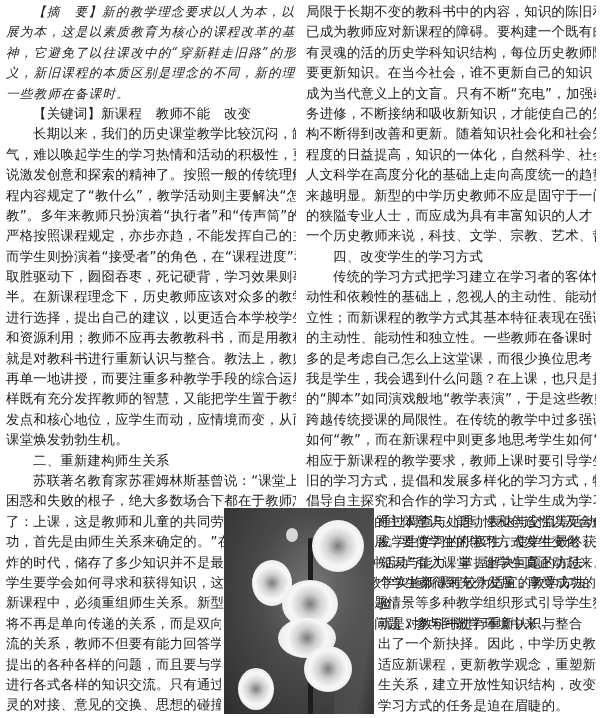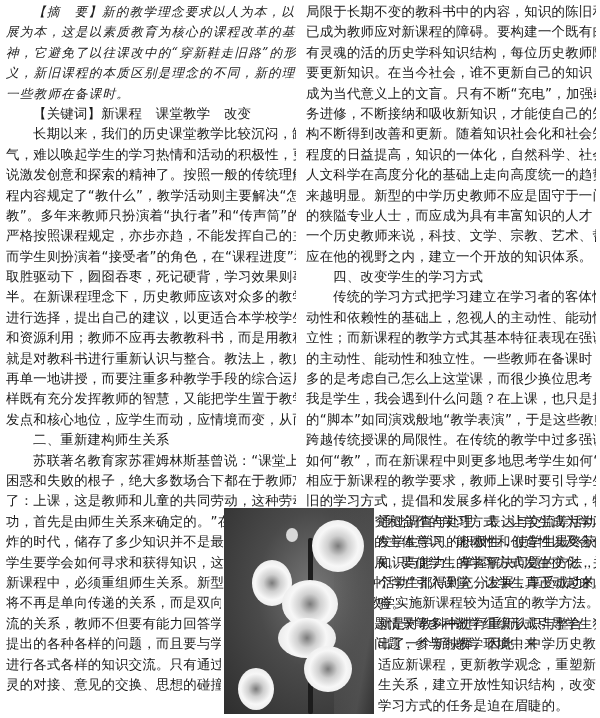--- a/index.html
+++ b/index.html
@@ -30,37 +30,38 @@
 </style>
 </head>
 <body>
 
 <div class="col col-left">
   <div class="line abstract indent">【摘　要】新的教学理念要求以人为本，以学生的发</div>
   <div class="line abstract">展为本，这是以素质教育为核心的课程改革的基本精</div>
   <div class="line abstract">神，它避免了以往课改中的“穿新鞋走旧路”的形式主</div>
   <div class="line abstract">义，新旧课程的本质区别是理念的不同，新的理念必然</div>
   <div class="line abstract">一些教师在备课时。</div>
-  <div class="line indent">【关键词】新课程　课堂教学　改变</div>
+  <div class="line indent">【关键词】新课程　教师不能　改变</div>
 
   <div class="line indent">长期以来，我们的历史课堂教学比较沉闷，缺乏生</div>
   <div class="line">气，难以唤起学生的学习热情和活动的积极性，更不用</div>
   <div class="line">说激发创意和探索的精神了。按照一般的传统理解，课</div>
   <div class="line">程内容规定了“教什么”，教学活动则主要解决“怎样</div>
   <div class="line">教”。多年来教师只扮演着“执行者”和“传声筒”的角色，</div>
   <div class="line">严格按照课程规定，亦步亦趋，不能发挥自己的主动性；</div>
   <div class="line">而学生则扮演着“接受者”的角色，在“课程进度”和应试</div>
   <div class="line">取胜驱动下，囫囵吞枣，死记硬背，学习效果则事倍功</div>
   <div class="line">半。在新课程理念下，历史教师应该对众多的教学材料</div>
   <div class="line">进行选择，提出自己的建议，以更适合本学校学生学习</div>
   <div class="line">和资源利用；教师不应再去教教科书，而是用教科书教，</div>
   <div class="line">就是对教科书进行重新认识与整合。教法上，教师不能</div>
   <div class="line">再单一地讲授，而要注重多种教学手段的综合运用。这</div>
   <div class="line">样既有充分发挥教师的智慧，又能把学生置于教学的出</div>
   <div class="line">发点和核心地位，应学生而动，应情境而变，从而才能使</div>
+  <div class="line">课堂焕发勃勃生机。</div>
 
   <div class="line heading">二、重新建构师生关系</div>
 
   <div class="line indent">苏联著名教育家苏霍姆林斯基曾说：“课堂上一切</div>
   <div class="line">困惑和失败的根子，绝大多数场合下都在于教师忘却</div>
   <div class="line">了：上课，这是教师和儿童的共同劳动，这种劳动的成</div>
   <div class="line">功，首先是由师生关系来确定的。”在知识激增、信息爆</div>
   <div class="line">炸的时代，储存了多少知识并不是最重要的，重要的是</div>
   <div class="line">学生要学会如何寻求和获得知识，这就要求教师在应对</div>
   <div class="line">新课程中，必须重组师生关系。新型教育中的师生关系</div>
@@ -81,21 +82,20 @@
   <div class="line">有灵魂的活的历史学科知识结构，每位历史教师随时都</div>
   <div class="line">要更新知识。在当今社会，谁不更新自己的知识，谁就会</div>
   <div class="line">成为当代意义上的文盲。只有不断“充电”，加强教学业</div>
   <div class="line">务进修，不断接纳和吸收新知识，才能使自己的知识结</div>
   <div class="line">构不断得到改善和更新。随着知识社会化和社会知识化</div>
   <div class="line">程度的日益提高，知识的一体化，自然科学、社会科学和</div>
   <div class="line">人文科学在高度分化的基础上走向高度统一的趋势越</div>
   <div class="line">来越明显。新型的中学历史教师不应是固守于一门学科</div>
   <div class="line">的狭隘专业人士，而应成为具有丰富知识的人才，对每</div>
   <div class="line">一个历史教师来说，科技、文学、宗教、艺术、哲学等，都</div>
-  <div class="line">应在他的视野之内，建立一个开放的知识体系。</div>
   <div class="line heading">四、改变学生的学习方式</div>
   <div class="line indent">传统的学习方式把学习建立在学习者的客体性、受</div>
   <div class="line">动性和依赖性的基础上，忽视人的主动性、能动性和独</div>
   <div class="line">立性；而新课程的教学方式其基本特征表现在强调学生</div>
   <div class="line">的主动性、能动性和独立性。一些教师在备课时，往往更</div>
   <div class="line">多的是考虑自己怎么上这堂课，而很少换位思考：如果</div>
   <div class="line">我是学生，我会遇到什么问题？在上课，也只是按照事先</div>
   <div class="line">的“脚本”如同演戏般地“教学表演”，于是这些教师难以</div>
   <div class="line">跨越传统授课的局限性。在传统的教学中过多强调的是</div>
   <div class="line">如何“教”，而在新课程中则更多地思考学生如何“学”。</div>

